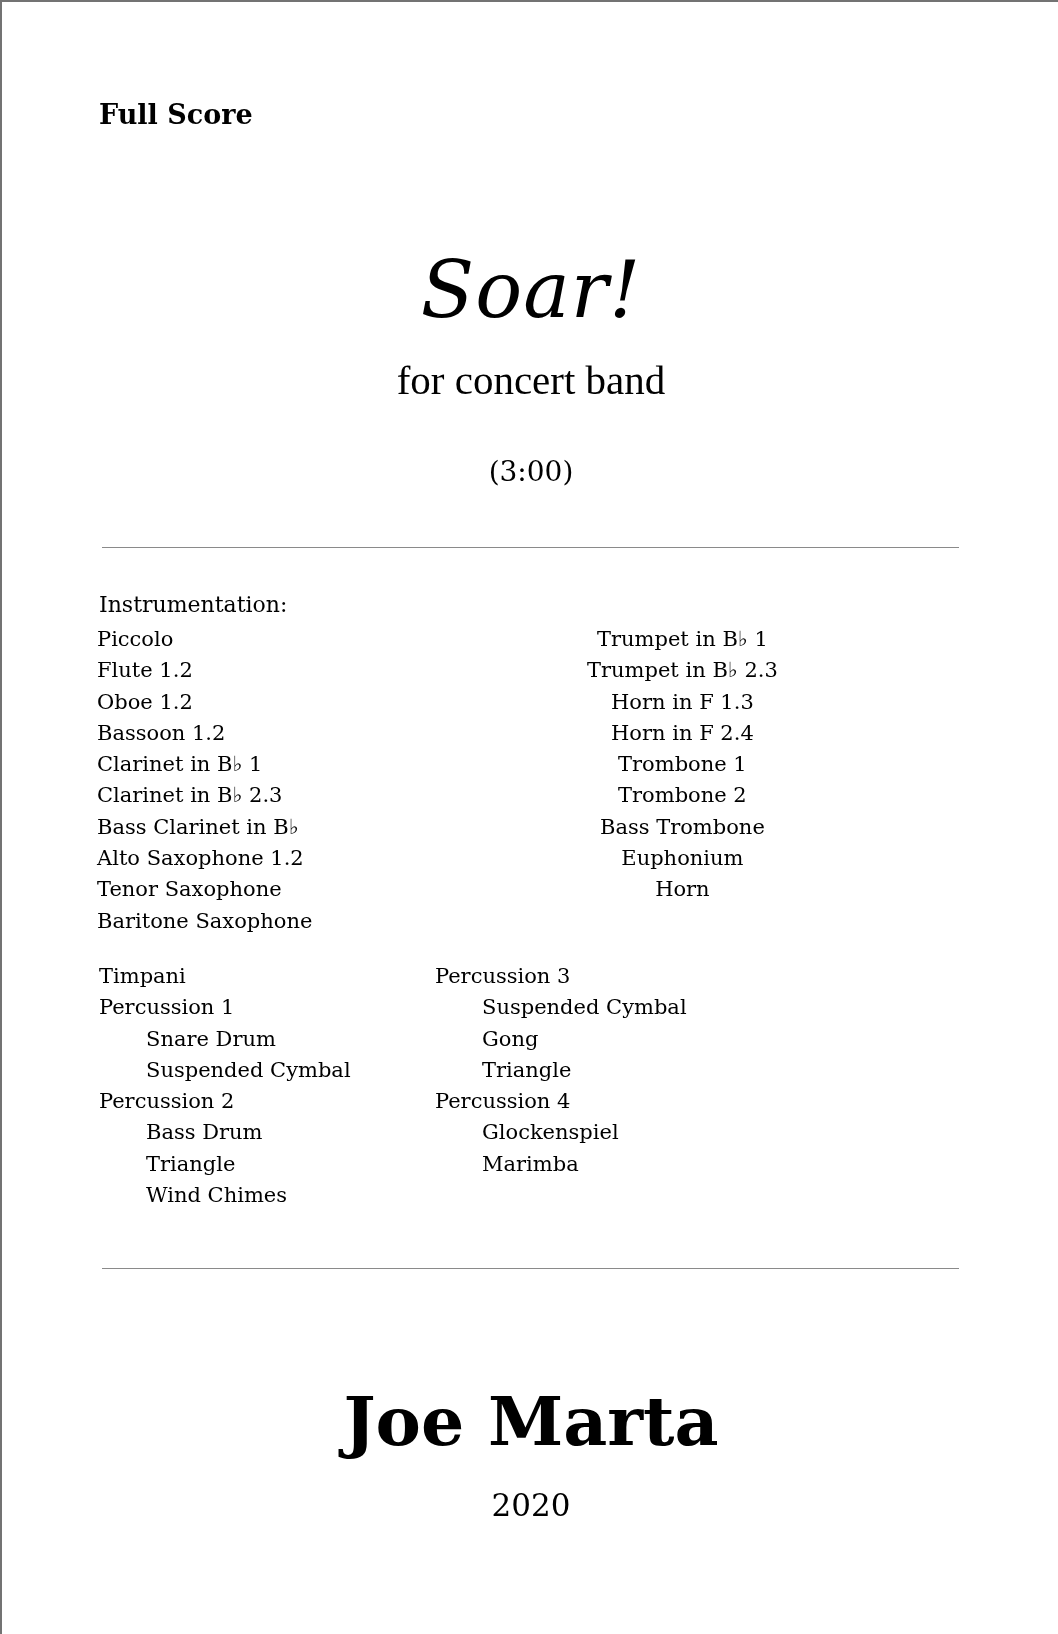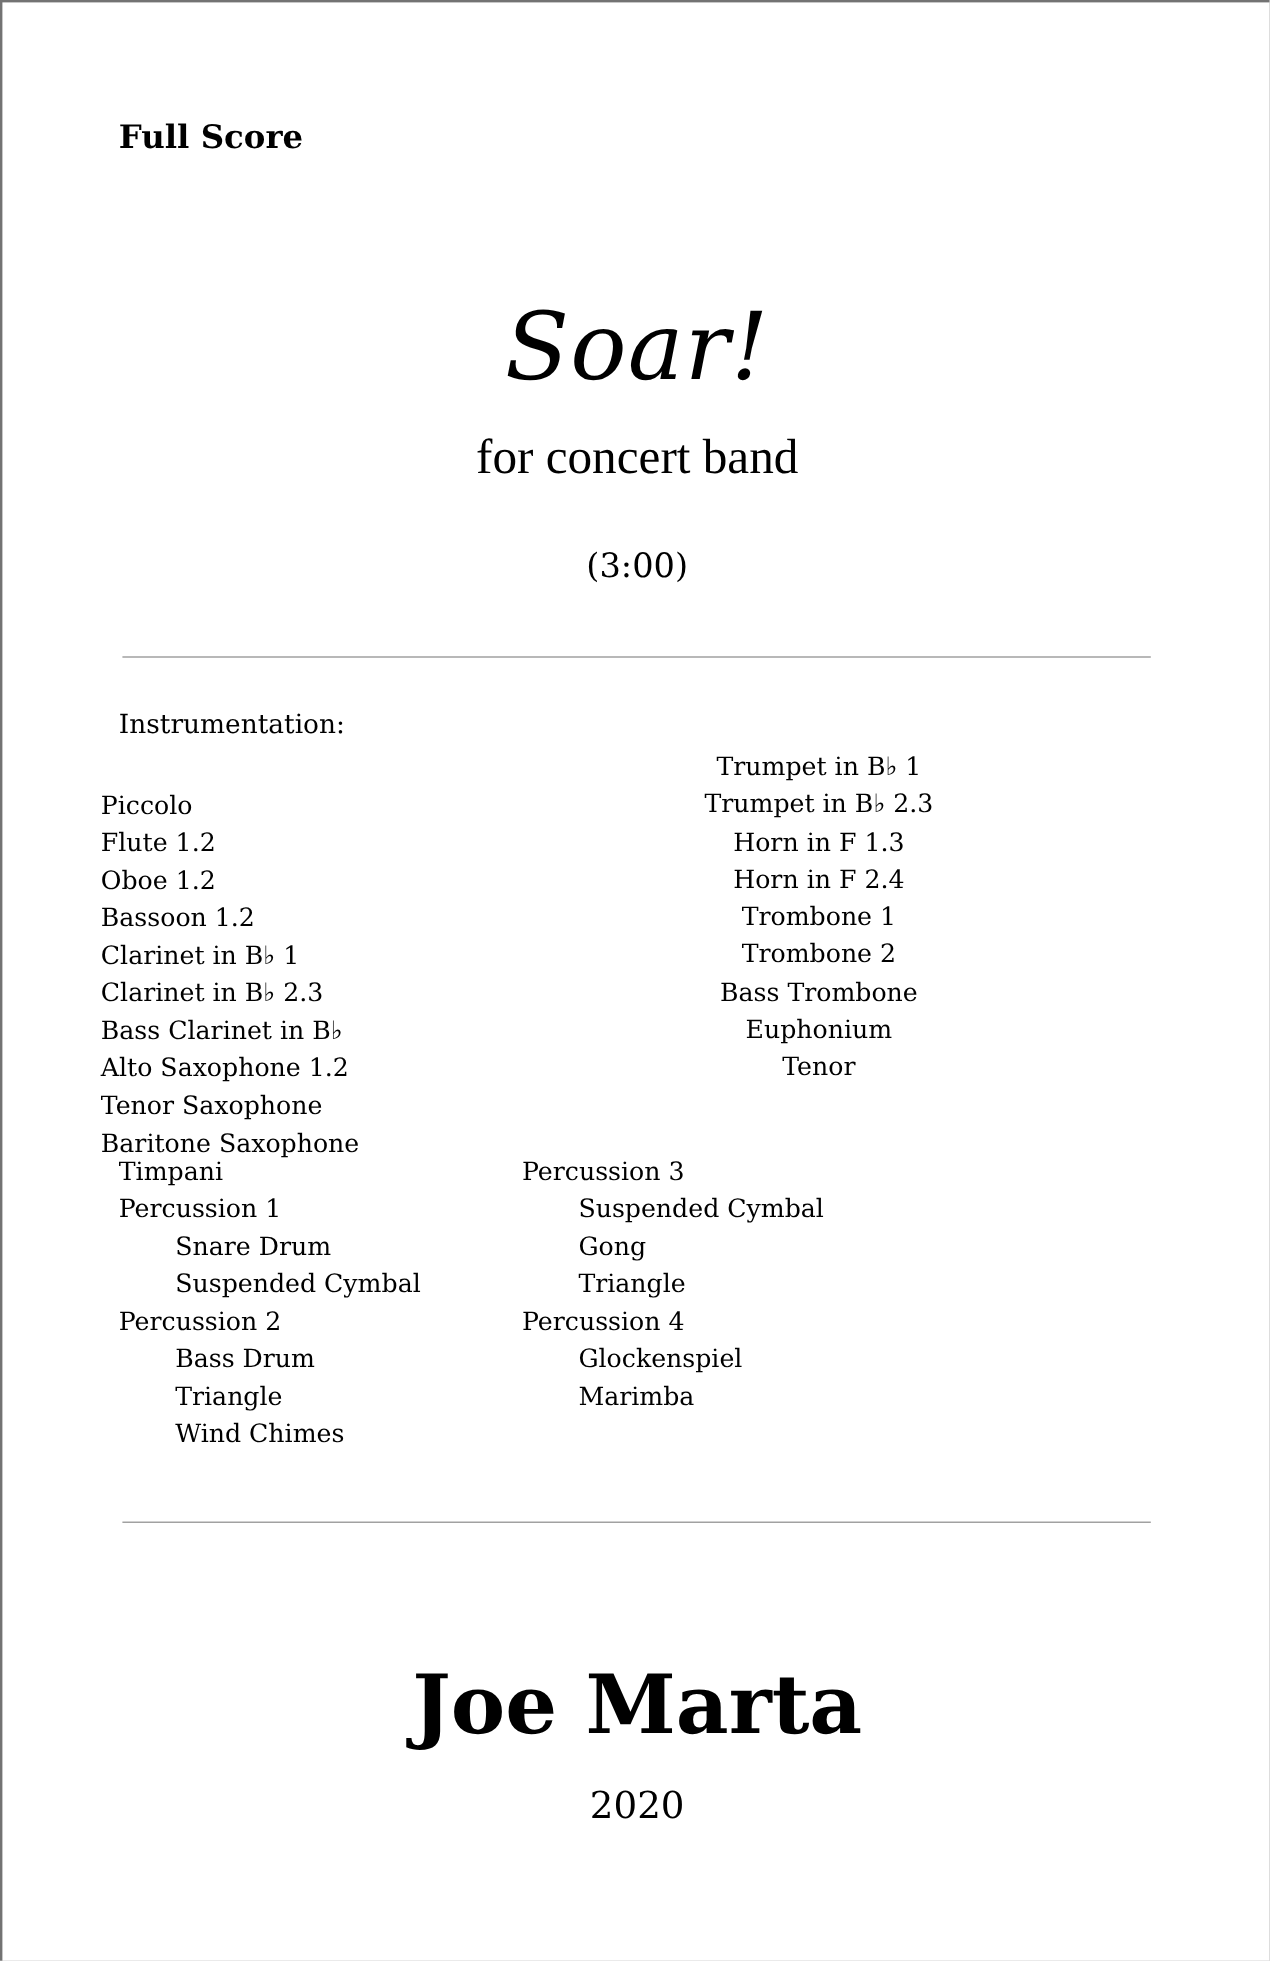--- a/index.html
+++ b/index.html
@@ -13,21 +13,21 @@
   .title { top: 238px; font-size: 78px; font-weight: normal; font-style: italic; line-height: 100px; letter-spacing: 1px; }
   .subtitle { top: 350px; font-size: 41px; line-height: 56px; font-family: "Liberation Serif", serif; }
   .duration { top: 450px; font-size: 28px; line-height: 40px; }
   .rule { position: absolute; left: 100px; width: 857px; height: 0; border-top: 1.5px solid #8a8a8a; }
   .rule.top { top: 545px; }
   .rule.bottom { top: 1266px; }
   .heading { left: 97px; top: 589px; font-size: 22px; font-weight: normal; line-height: 28px; }
   .col { position: absolute; font-size: 21px; line-height: 31.3px; }
   .col .item { white-space: nowrap; height: 31.3px; }
   .col .sub { padding-left: 47px; }
-  .col-winds-left { left: 82px; top: 622px; margin-top: 32px; }
+  .col-winds-left { left: 95px; top: 622px; }
   .col-winds-right { left: 585px; top: 622px; text-align: center; }
   .col-perc-left { left: 97px; top: 959px; }
   .col-perc-right { left: 433px; top: 959px; }
   .composer { top: 1340px; font-size: 68px; font-weight: bold; line-height: 86px; margin-top: 36px; }
   .year { top: 1482px; font-size: 31px; line-height: 42px; }
 </style>
 </head>
 <body>
 
 <div class="page">
@@ -56,21 +56,21 @@
 
   <div class="col col-winds-right">
     <div class="item">Trumpet in B♭ 1</div>
     <div class="item">Trumpet in B♭ 2.3</div>
     <div class="item">Horn in F 1.3</div>
     <div class="item">Horn in F 2.4</div>
     <div class="item">Trombone 1</div>
     <div class="item">Trombone 2</div>
     <div class="item">Bass Trombone</div>
     <div class="item">Euphonium</div>
-    <div class="item">Tenor</div>
+    <div class="item">Horn</div>
   </div>
 
   <div class="col col-perc-left">
     <div class="item">Timpani</div>
     <div class="item">Percussion 1</div>
     <div class="item sub">Snare Drum</div>
     <div class="item sub">Suspended Cymbal</div>
     <div class="item">Percussion 2</div>
     <div class="item sub">Bass Drum</div>
     <div class="item sub">Triangle</div>

